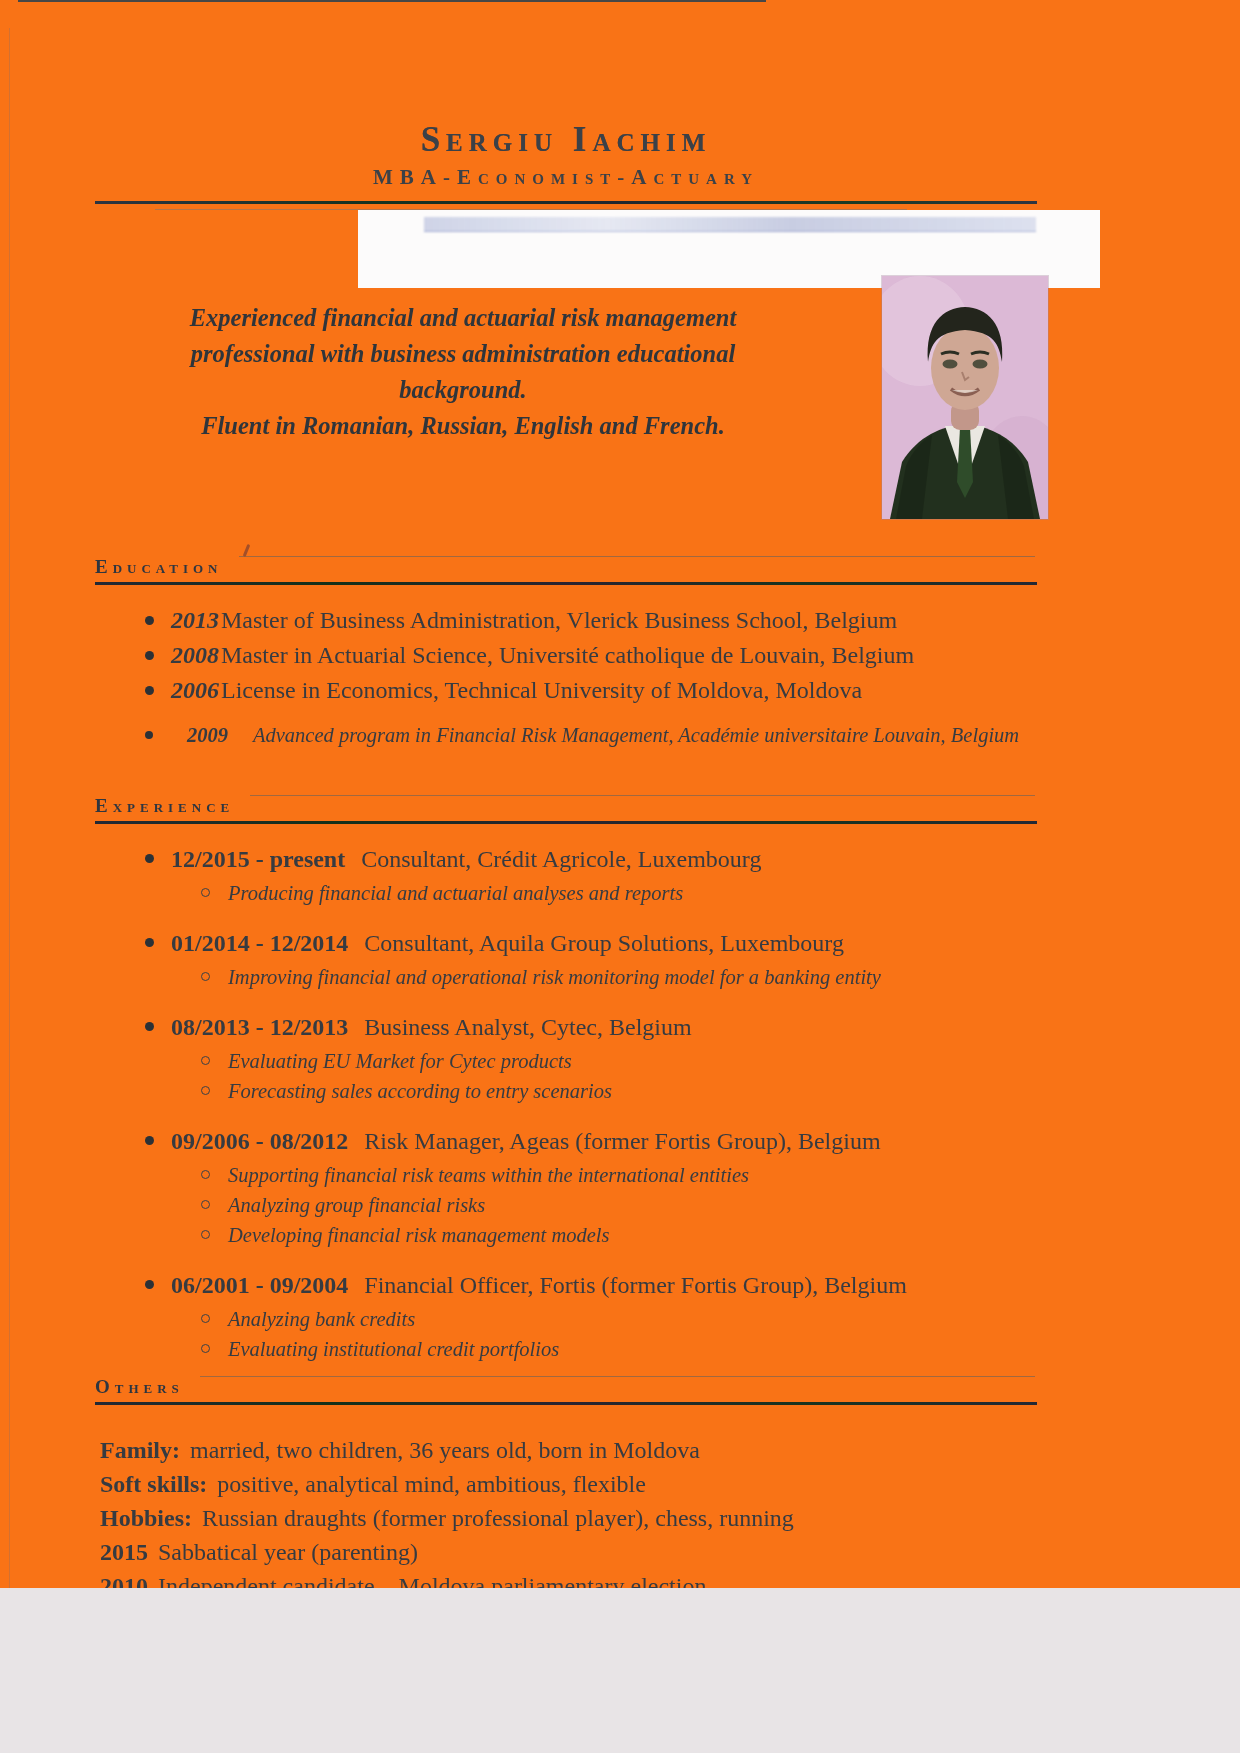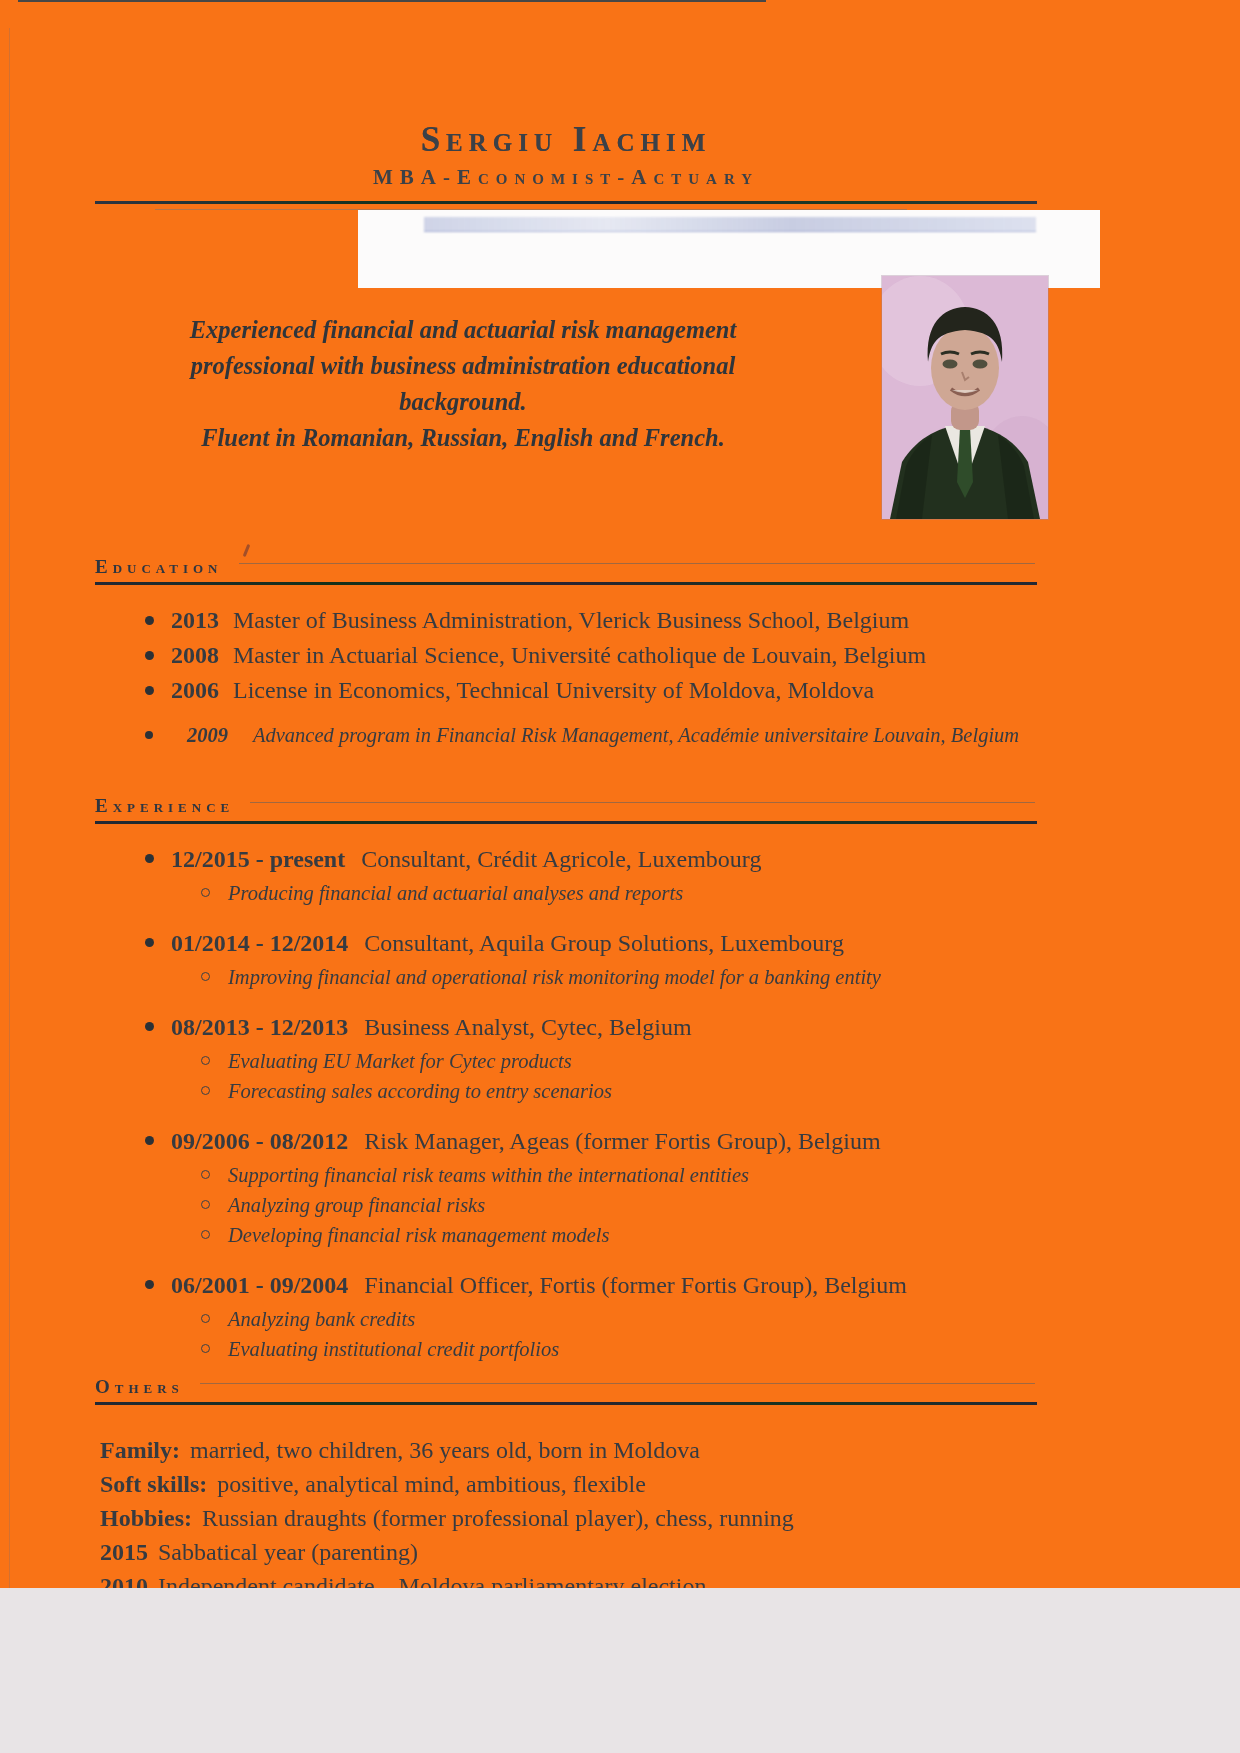--- a/index.html
+++ b/index.html
@@ -34,54 +34,54 @@
   .redacted { position: absolute; left: 358px; top: 210px; width: 742px; height: 78px; background: #fcfbfb; }
   .smudge {
     position: absolute; left: 66px; top: 7px; width: 612px; height: 15px;
     background: linear-gradient(90deg,rgba(90,110,180,.28),rgba(120,140,200,.16) 30%,rgba(80,100,170,.30) 60%,rgba(100,120,190,.20));
     border-bottom: 1px solid rgba(70,90,170,.32);
     filter: blur(1.2px);
   }
 
   
   .summary {
-    position: absolute; left: 138px; top: 312px; width: 650px; text-align: center;
+    position: absolute; left: 138px; top: 300px; width: 650px; text-align: center;
     font-weight: 700; font-style: italic; font-size: 24.5px; line-height: 36px; color: #2f353b;
   }
   .summary p { margin: 0; }
 
   
   .photo { position: absolute; left: 882px; top: 276px; width: 166px; height: 243px; box-shadow: 0 0 0 1px rgba(160,130,155,.35); }
   .photo svg { display: block; }
 
   
   .section { position: absolute; left: 95px; width: 942px; }
   .sec-education  { top: 556px; }
   .sec-experience { top: 795px; }
   .sec-others     { top: 1376px; }
   .sec-head {
-    display: flex; align-items: center; margin: 0; position: relative;
+    display: flex; align-items: flex-start; margin: 0; position: relative;
     font-size: 19px; font-weight: 700; font-variant: small-caps;
     letter-spacing: 5px; color: #2f3640;
   }
   .head-tail { flex: 1; height: 1px; background: rgba(90,95,100,.55); margin: 0 2px 7px 16px; }
   .pen-mark {
     position: absolute; left: 150px; top: -12px; width: 3px; height: 13px;
     background: #a34f28; transform: rotate(22deg); border-radius: 2px;
   }
   .sec-rule {
     height: 2.5px; margin-top: 4px;
     background: linear-gradient(90deg,#232834,#143019 25%,#2a2331 50%,#18331f 75%,#232834);
   }
 
   
   .main-list { list-style: none; margin: 18px 0 0; padding: 0; font-size: 24px; }
   .main-list li { display: flex; align-items: center; line-height: 35px; padding-left: 50px; }
   .bullet { width: 9px; height: 9px; border-radius: 50%; background: #2c3136; margin-right: 17px; flex: none; }
-  .edu-year { font-weight: 700; margin-right: 14px; white-space: nowrap; }
+  .edu-year { font-weight: 700; margin-right: 2px; white-space: nowrap; font-style: italic; }
   .edu-extra { margin-top: 16px; padding-left: 50px; display: flex; align-items: center; font-size: 20.5px; font-style: italic; gap: 16px; }
   .edu-extra .bullet { width: 8px; height: 8px; margin-right: 18px; }
   .edu-extra-year { font-weight: 700; margin-right: 9px; }
 
   
   .entry { margin-top: 18px; }
   .entry-head { display: flex; align-items: center; font-size: 24px; line-height: 34px; padding-left: 50px; }
   .entry-period { font-weight: 700; margin-right: 16px; white-space: nowrap; }
   .sub-list { list-style: none; margin: 2px 0 0; padding: 0 0 0 106px; font-size: 20.5px; font-style: italic; }
   .sub-list li { display: flex; align-items: center; line-height: 30px; }

